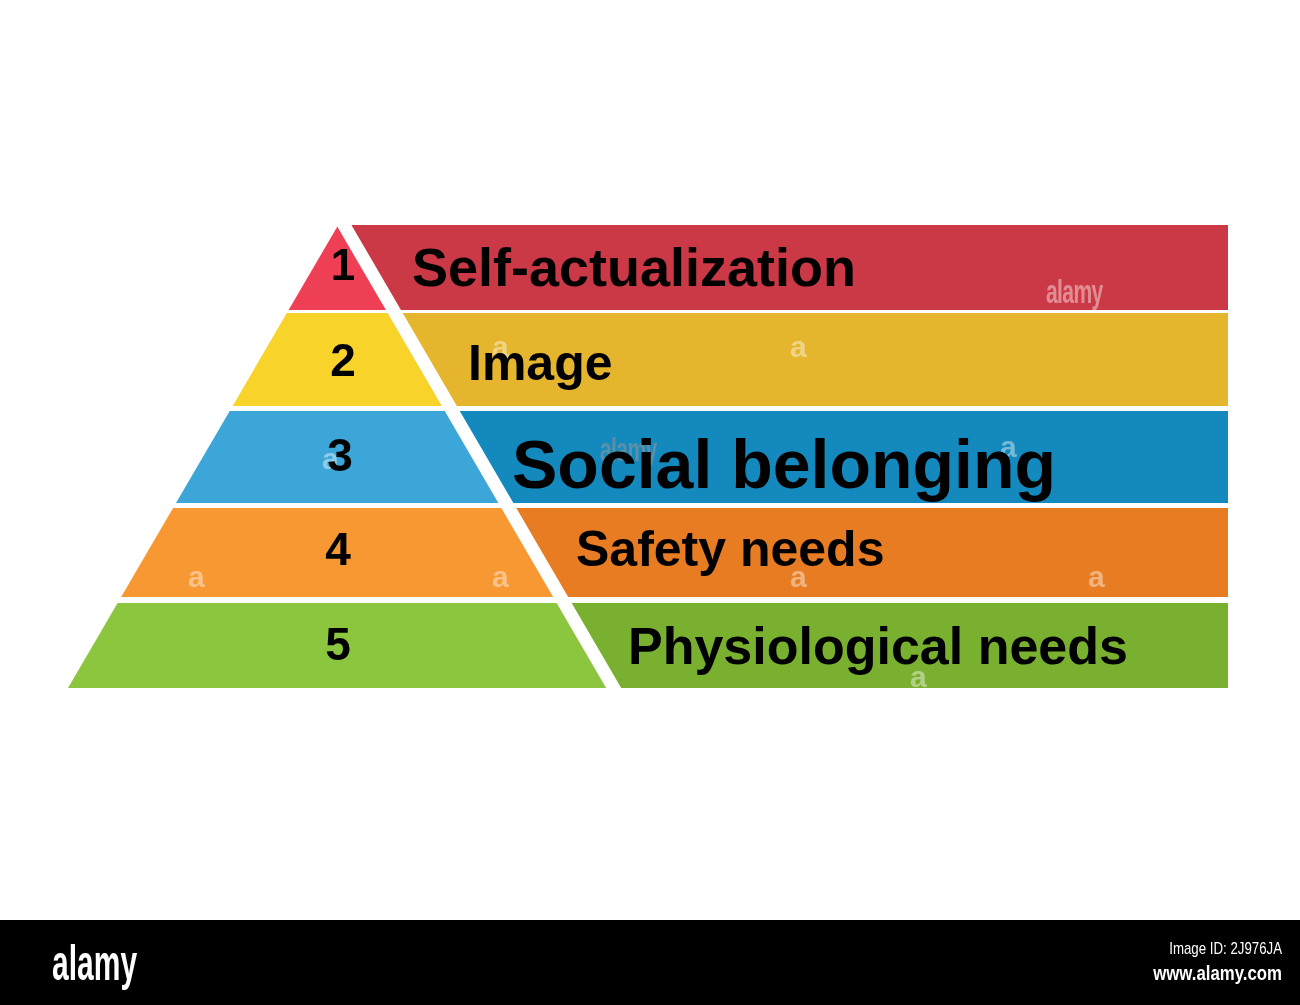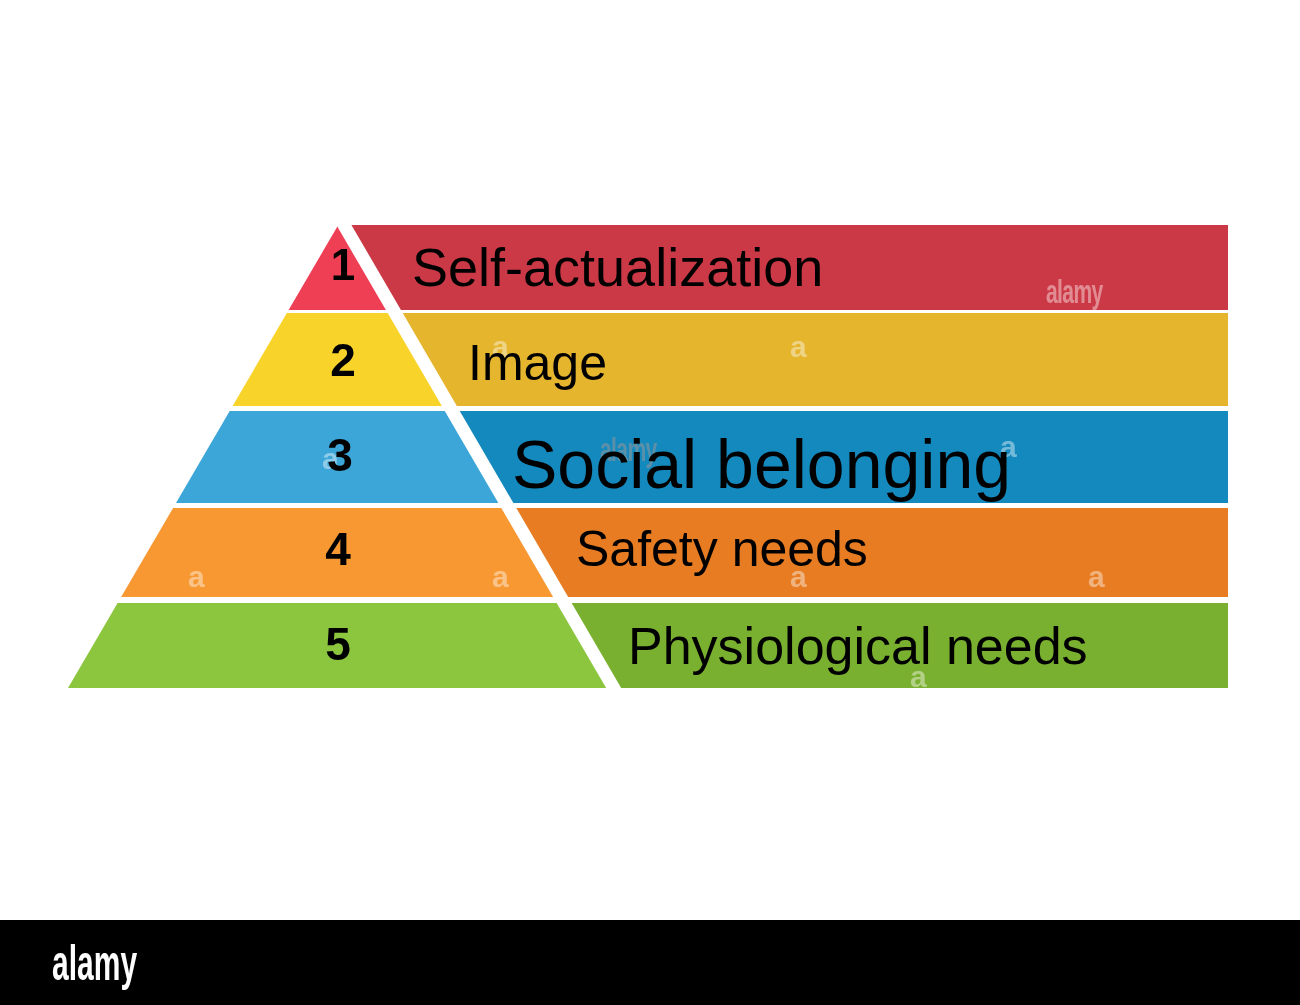--- a/index.html
+++ b/index.html
@@ -23,21 +23,21 @@
     font-size:46px;
     line-height:1;
     letter-spacing:0px;
     font-family:"Liberation Sans","DejaVu Sans",sans-serif;
     text-align:center;
     width:60px;
   }
   .lvl-label{
     position:absolute;
     color:#000000;
-    font-weight:normal;
+    font-weight:bold;
     line-height:1;
     font-family:"Liberation Sans","DejaVu Sans",sans-serif;
     white-space:nowrap;
     text-align:center;
   }
 
   
   .wm{
     position:absolute;
     color:rgba(255,255,255,0.42);
@@ -136,15 +136,19 @@
     <span class="lvl-label" style="left:412px; top:240px; font-size:54px;">Self-actualization</span>
     <span class="lvl-label" style="left:468px; top:338px; font-size:50px;">Image</span>
     <span class="lvl-label" style="left:512px; top:430px; font-size:68px;">Social belonging</span>
     <span class="lvl-label" style="left:628px; top:620px; font-size:52px;">Physiological needs</span>
     <span class="lvl-label" style="left:576px; top:524px; font-size:50px;">Safety needs</span>
 
   </div>
 
   <div id="footer">
     <div id="alamy-logo">alamy</div>
+    <div id="footer-right">
+      <div id="image-id">Image ID: 2J976JA</div>
+      <div id="alamy-url">www.alamy.com</div>
+    </div>
   </div>
 
 </div>
 
 </body></html>

